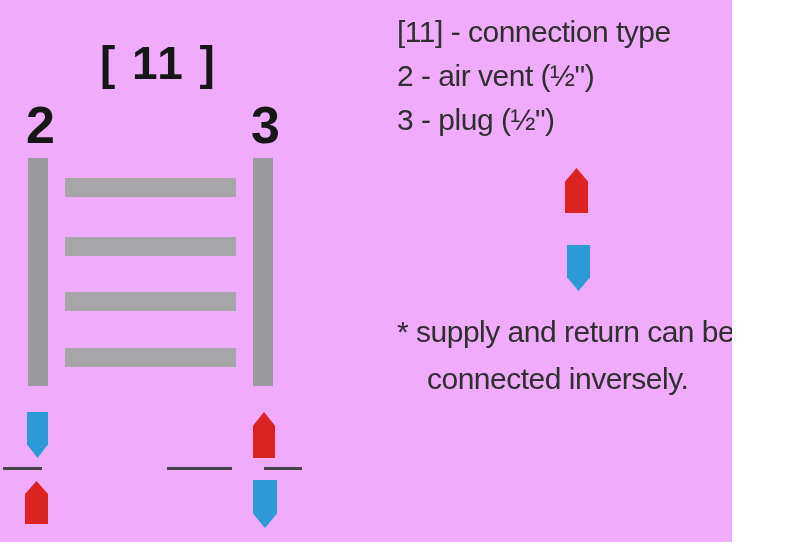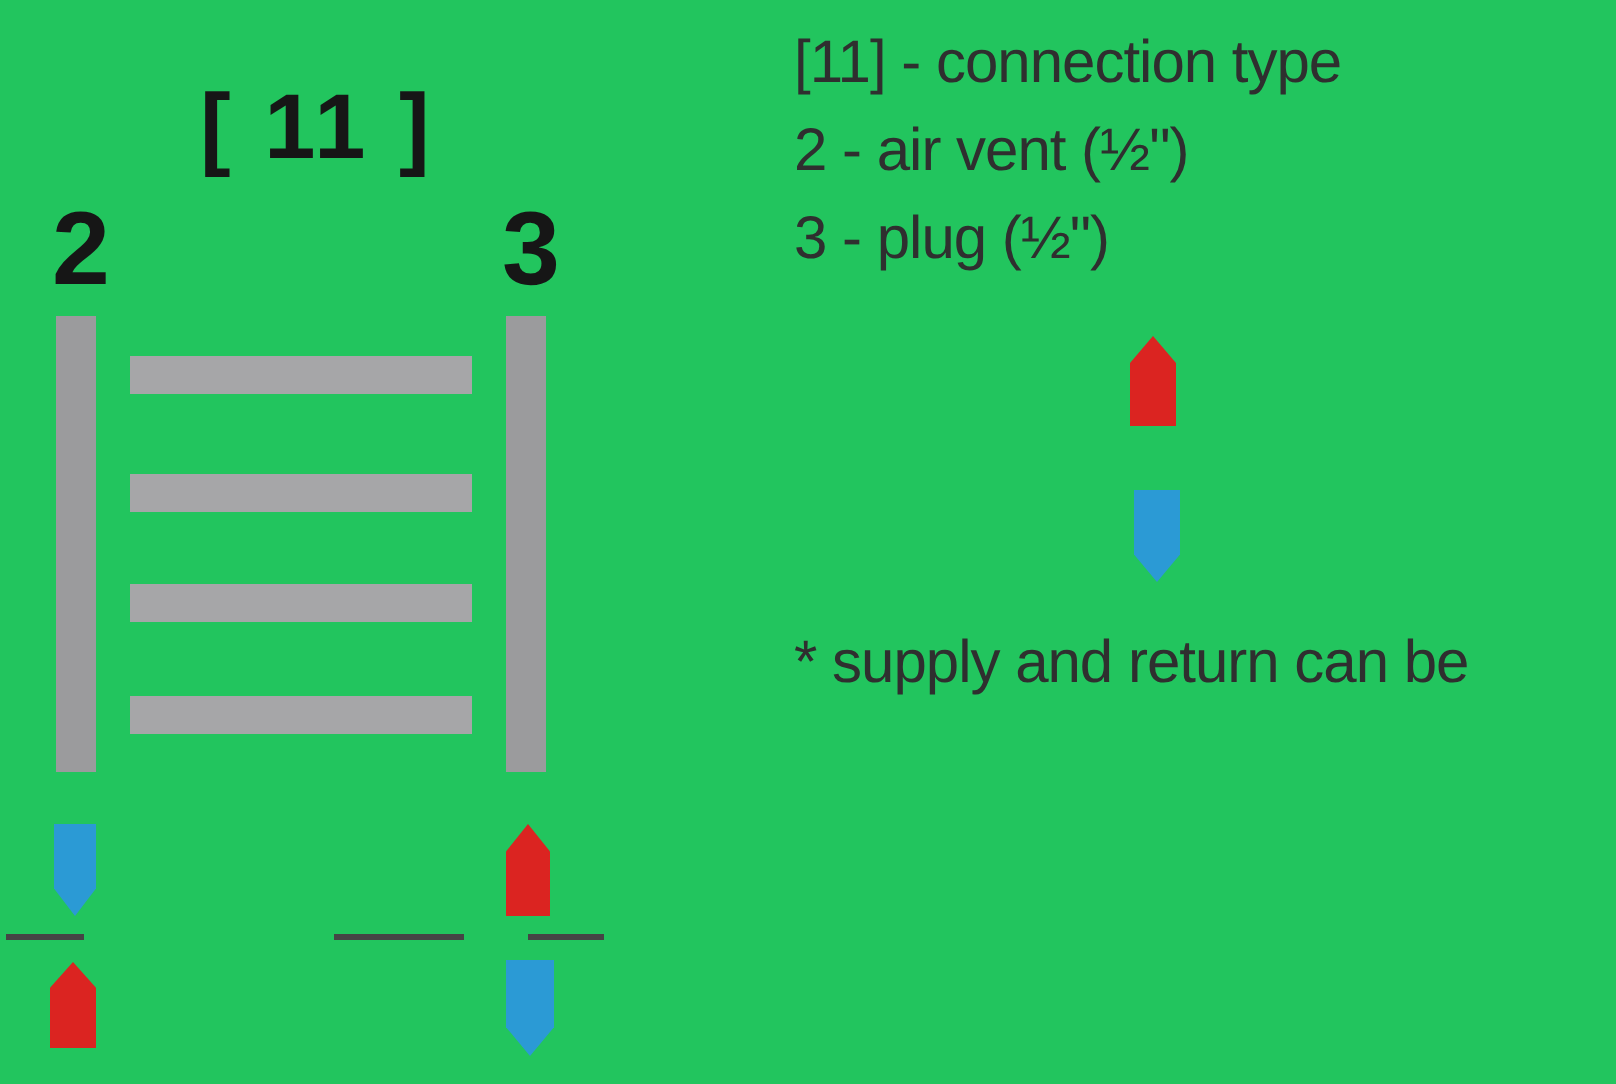--- a/index.html
+++ b/index.html
@@ -1,19 +1,19 @@
 <!DOCTYPE html>
 <html><head>
 <meta charset="utf-8">
 <style>
   html,body{margin:0;padding:0;background:#ffffff;}
   .stage{
     position:relative;
-    width:808px;height:542px;
-    background:#22c55e;
+    width:732px;height:542px;
+    background:#f0abfc;
     font-family:"Liberation Sans","DejaVu Sans",sans-serif;
     overflow:hidden;
   }
   
   .num{
     position:absolute;
     font-weight:bold;
     color:#161616;
     line-height:1;
   }
@@ -77,14 +77,15 @@
 
   <div class="txt" style="left:397px;top:14px;">[11] - connection type</div>
   <div class="txt" style="left:397px;top:58px;">2 - air vent (½")</div>
   <div class="txt" style="left:397px;top:102px;">3 - plug (½")</div>
 
   <div class="arrow up red" style="left:565px;top:168px;width:23px;height:45px;"></div>
 
   <div class="arrow down blue" style="left:567px;top:245px;width:23px;height:46px;"></div>
 
   <div class="txt" style="left:397px;top:314px;">* supply and return can be</div>
+  <div class="txt" style="left:427px;top:361px;">connected inversely.</div>
 
 </div>
 
 </body></html>

